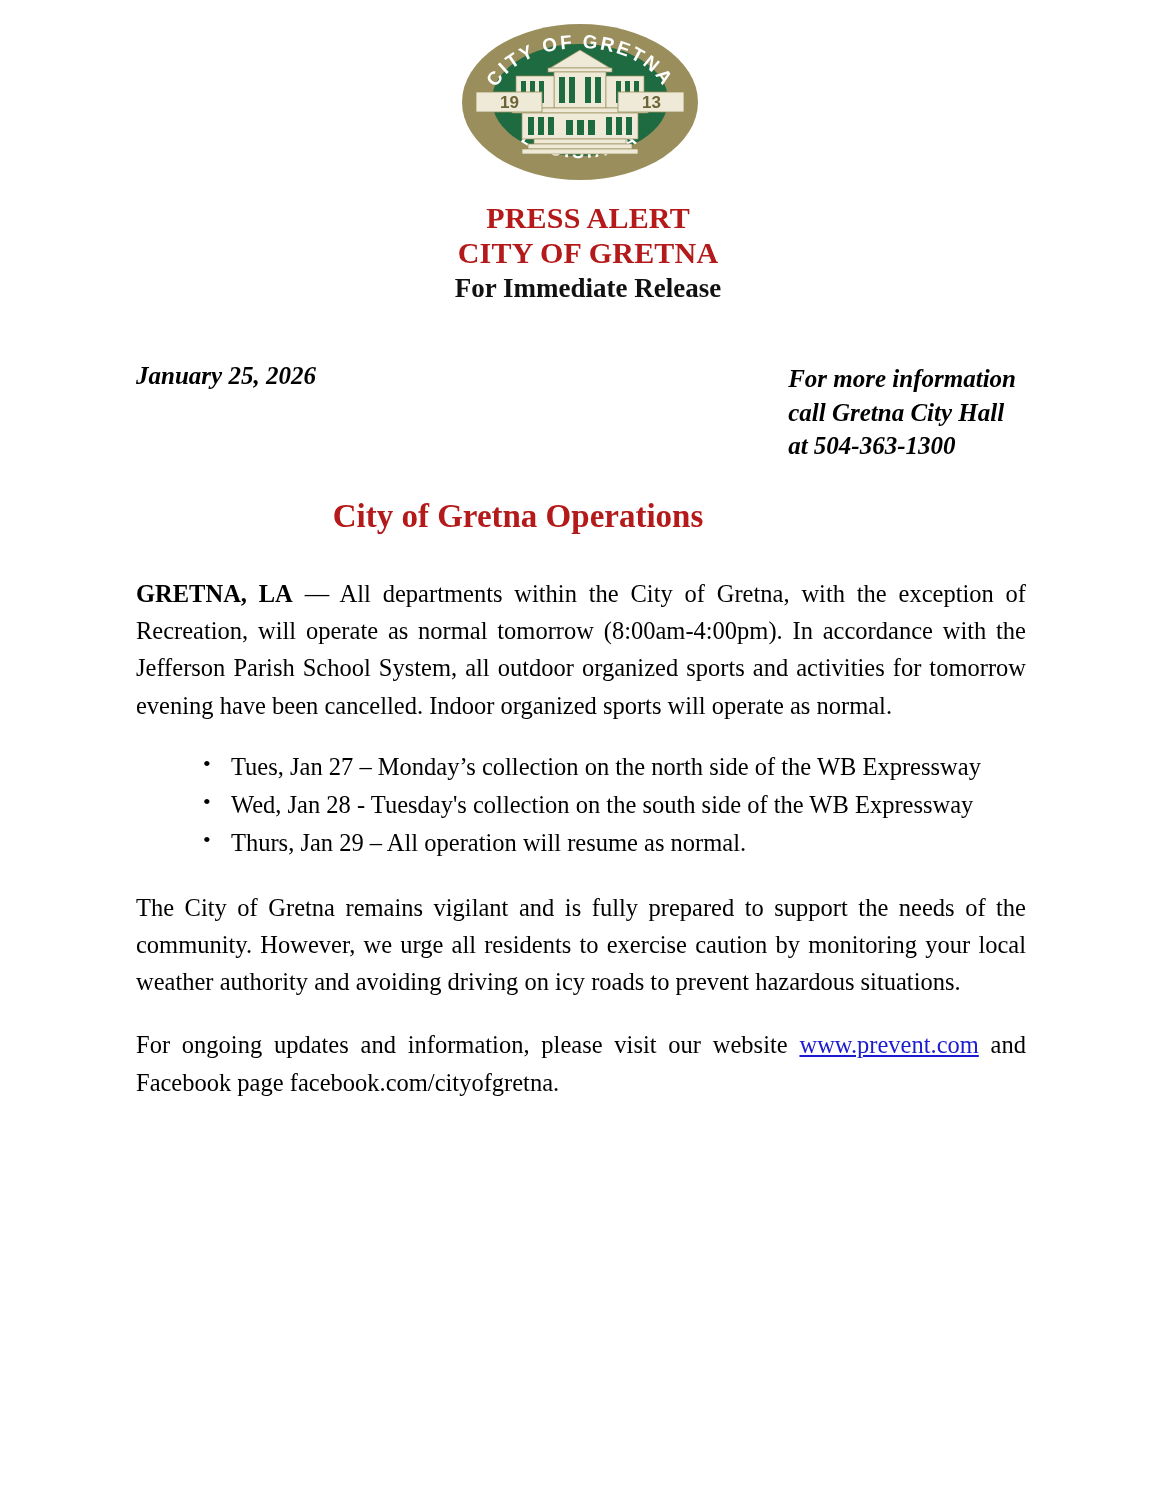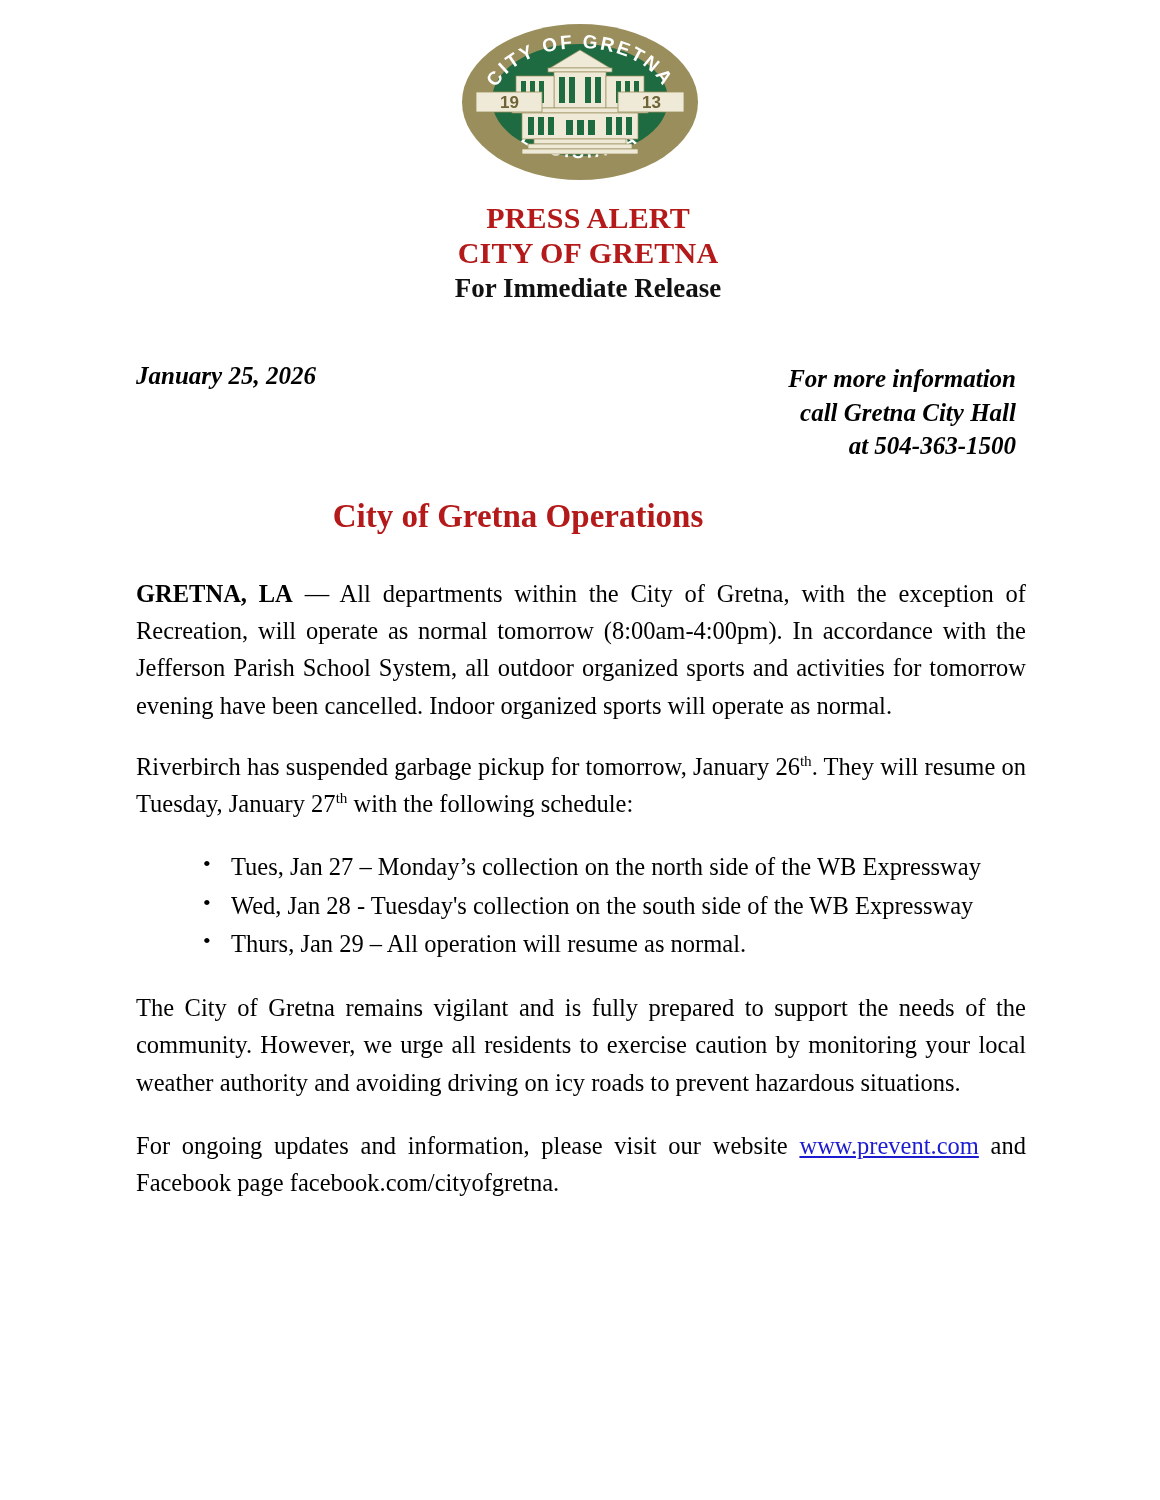--- a/index.html
+++ b/index.html
@@ -65,21 +65,21 @@
     top: 0;
     font-weight: bold;
     font-style: italic;
     font-size: 25px;
     white-space: nowrap;
   }
   .meta-contact {
     position: absolute;
     right: 10px;
     top: 0;
-    text-align: right;
+    text-align: left;
     font-weight: bold;
     font-style: italic;
     font-size: 25px;
     line-height: 1.34;
   }
   .meta-contact span { display: block; white-space: nowrap; }
 
   
   .doc-title {
     position: absolute;
@@ -215,31 +215,30 @@
   <span class="ln1">PRESS ALERT</span>
   <span class="ln2">CITY OF GRETNA</span>
   <span class="ln3">For Immediate Release</span>
 </div>
 
 <div class="meta-row">
   <div class="meta-date">January 25, 2026</div>
   <div class="meta-contact">
     <span>For more information</span>
     <span>call Gretna City Hall</span>
-    <span>at 504-363-1500</span>
+    <span>at 504-363-1300</span>
   </div>
 </div>
 
 <div class="doc-title">City of Gretna Operations</div>
 
 <div class="body-area">
 
   <p class="para lead"><span class="bold">GRETNA, LA</span><span> — All departments within the City of Gretna, with the exception of Recreation, will operate as normal tomorrow (8:00am-4:00pm). In accordance with the Jefferson Parish School System, all outdoor organized sports and activities for tomorrow evening have been cancelled. Indoor organized sports will operate as normal.</span></p>
 
-  <p class="para tight"><span>Riverbirch has suspended garbage pickup for tomorrow, January 26</span><sup>th</sup><span>. They will resume on Tuesday, January 27</span><sup>th</sup><span> with the following schedule:</span></p>
 
   <ul class="schedule">
     <li>Tues, Jan 27 – Monday’s collection on the north side of the WB Expressway</li>
     <li>Wed, Jan 28 - Tuesday's collection on the south side of the WB Expressway</li>
     <li>Thurs, Jan 29 – All operation will resume as normal.</li>
   </ul>
 
   <p class="para">The City of Gretna remains vigilant and is fully prepared to support the needs of the community. However, we urge all residents to exercise caution by monitoring your local weather authority and avoiding driving on icy roads to prevent hazardous situations.</p>
 
 

